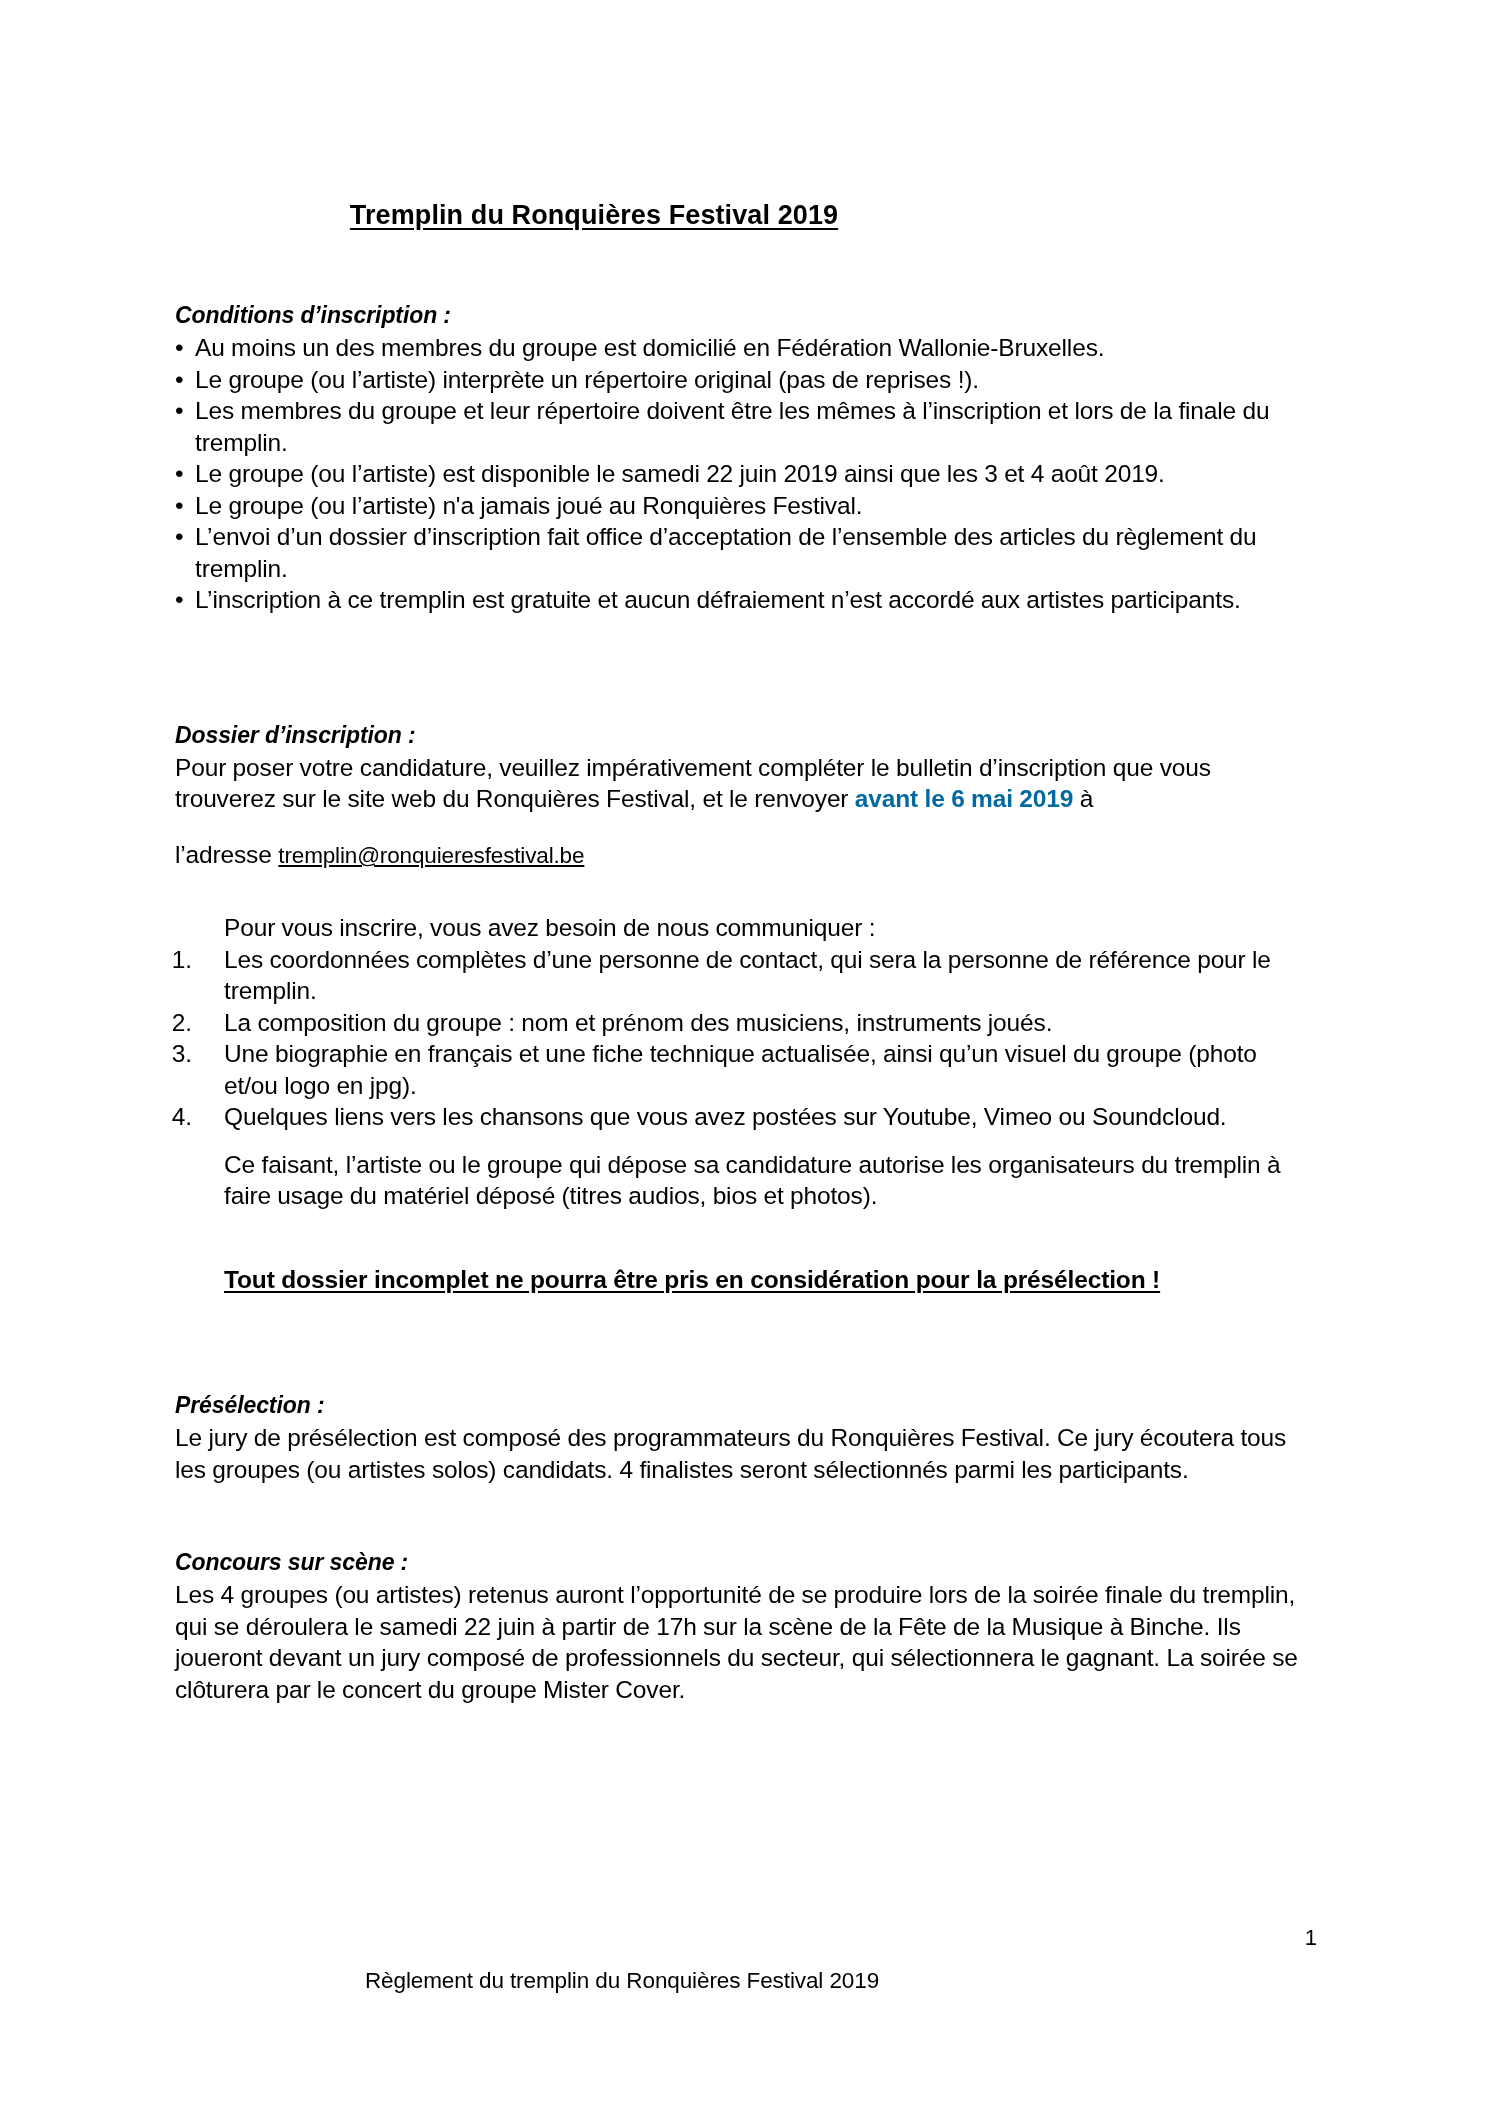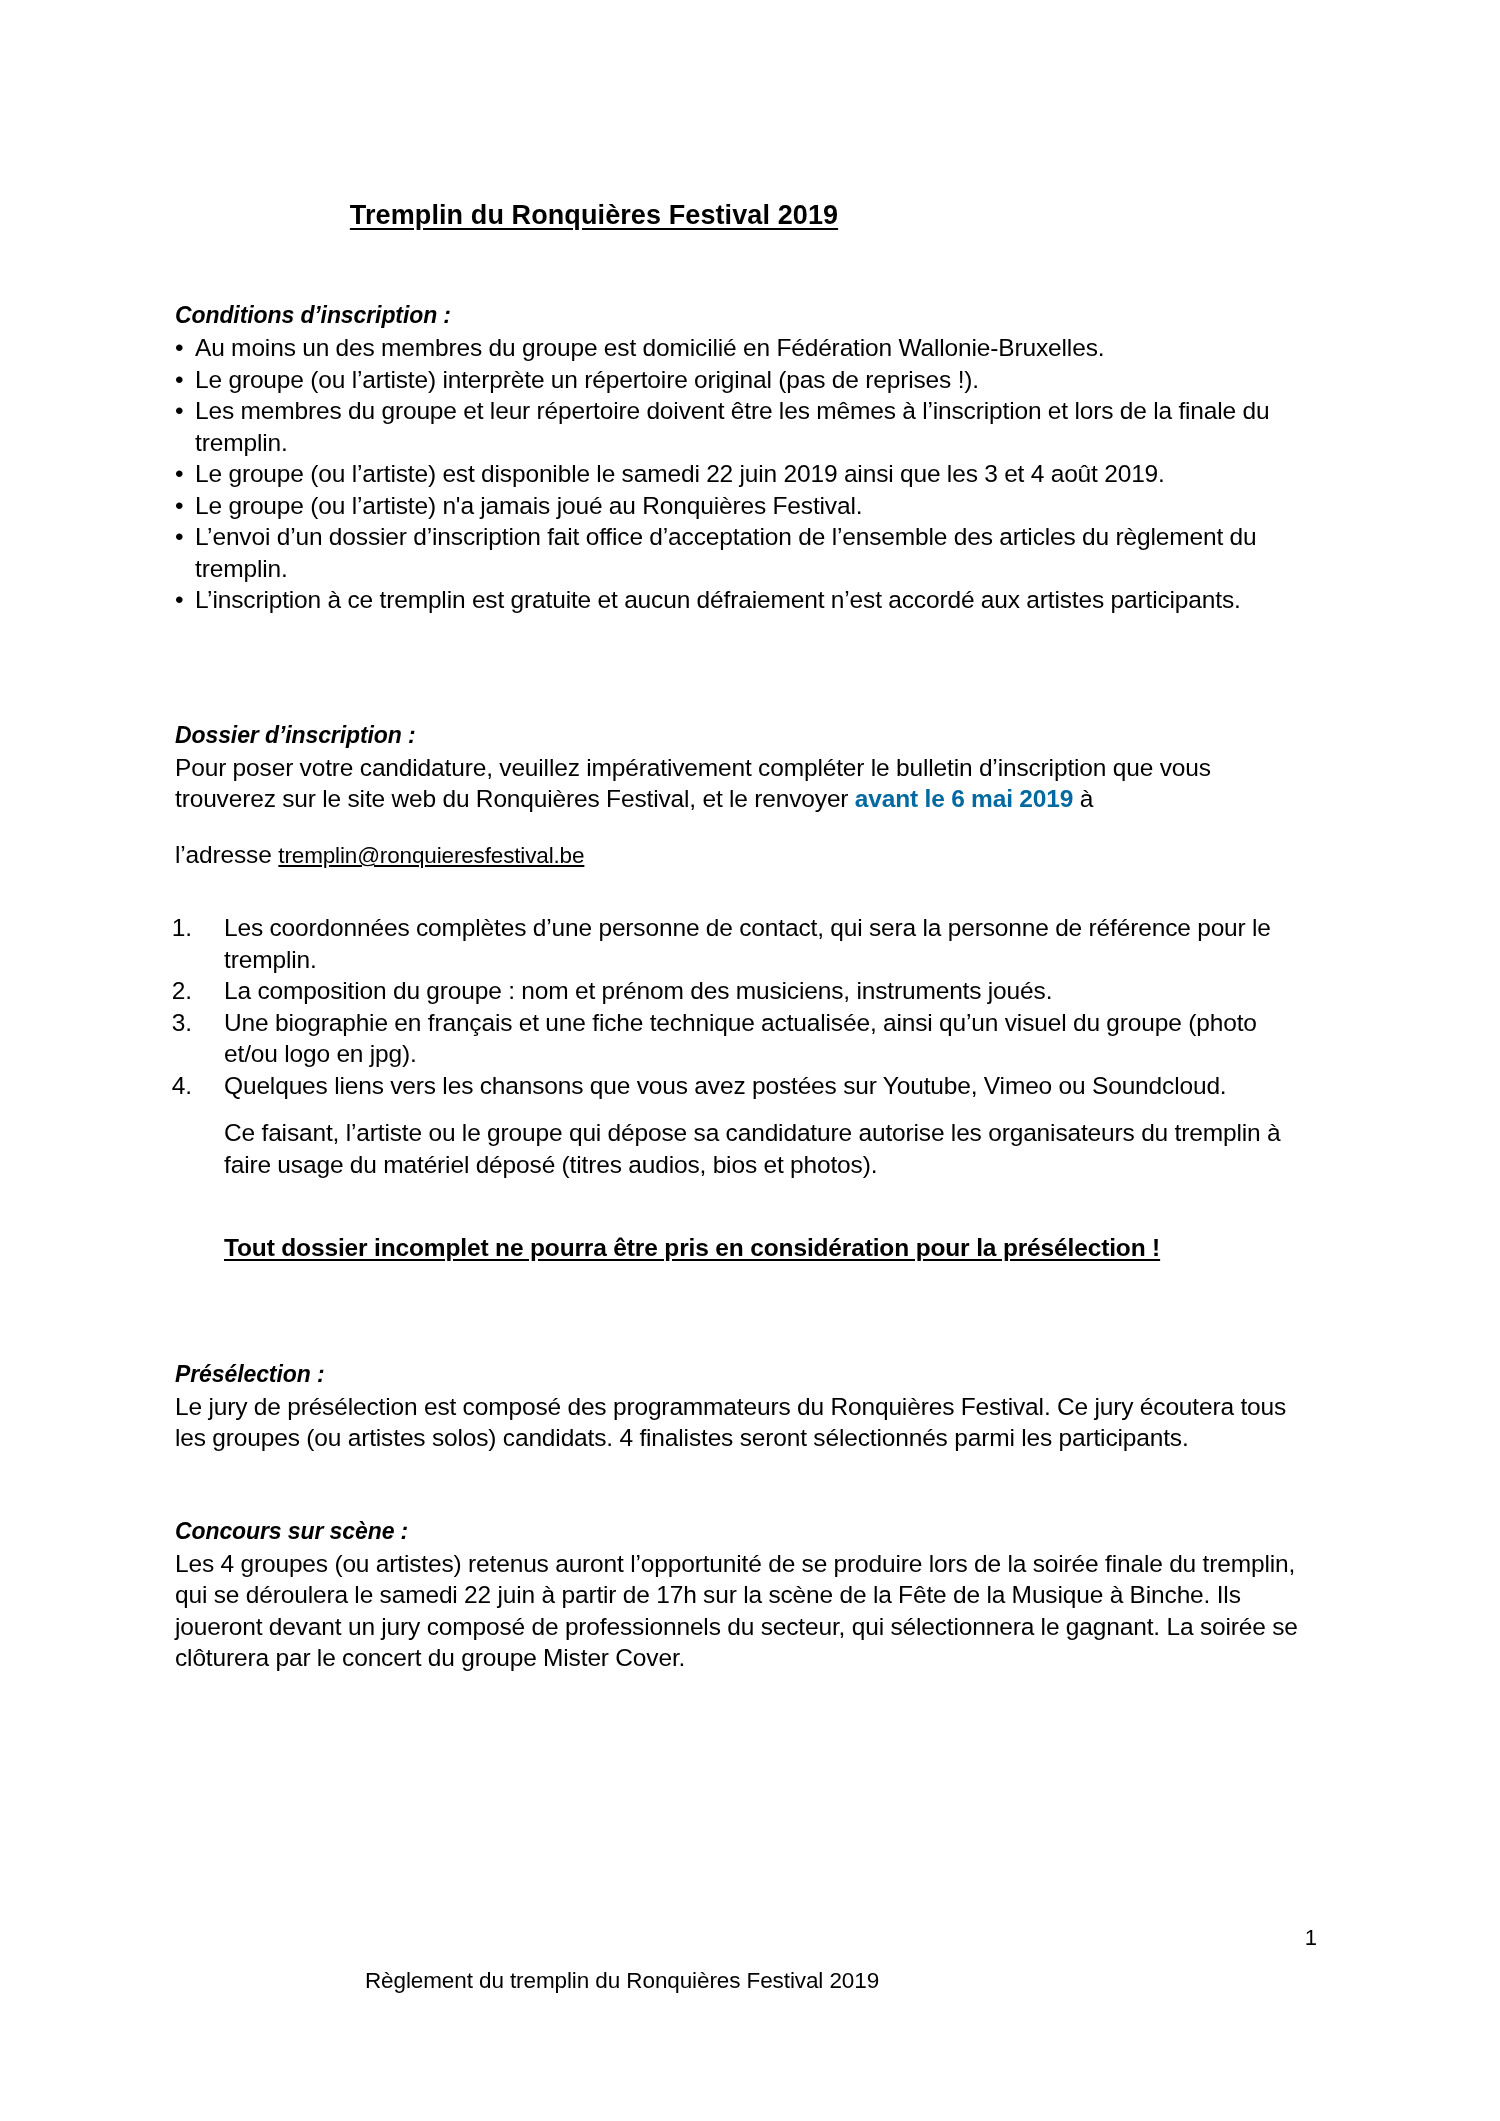--- a/index.html
+++ b/index.html
@@ -173,20 +173,21 @@
 
     <div class="gap-xxl"></div>
 
     <div class="section">
       <div class="sec-head">Dossier d’inscription :</div>
       <p class="para"><span>Pour poser votre candidature, veuillez impérativement compléter le bulletin d’inscription que vous trouverez sur le site web du Ronquières Festival, et le renvoyer </span><span class="red-bold">avant le 6 mai 2019</span><span> à</span></p>
       <p class="email-line"><span>l’adresse </span><span class="email-link">tremplin@ronquieresfestival.be</span></p>
 
       <div class="gap-sm"></div>
 
+      <p class="para indent" style="padding-left:49px;">Pour vous inscrire, vous avez besoin de nous communiquer :</p>
 
       <ol class="num-list">
         <li><span class="num">1.</span><span>Les coordonnées complètes d’une personne de contact, qui sera la personne de référence pour le tremplin.</span></li>
         <li><span class="num">2.</span><span>La composition du groupe : nom et prénom des musiciens, instruments joués.</span></li>
         <li><span class="num">3.</span><span>Une biographie en français et une fiche technique actualisée, ainsi qu’un visuel du groupe (photo et/ou logo en jpg).</span></li>
         <li><span class="num">4.</span><span>Quelques liens vers les chansons que vous avez postées sur Youtube, Vimeo ou Soundcloud.</span></li>
       </ol>
 
       <div class="gap-sm"></div>
 

